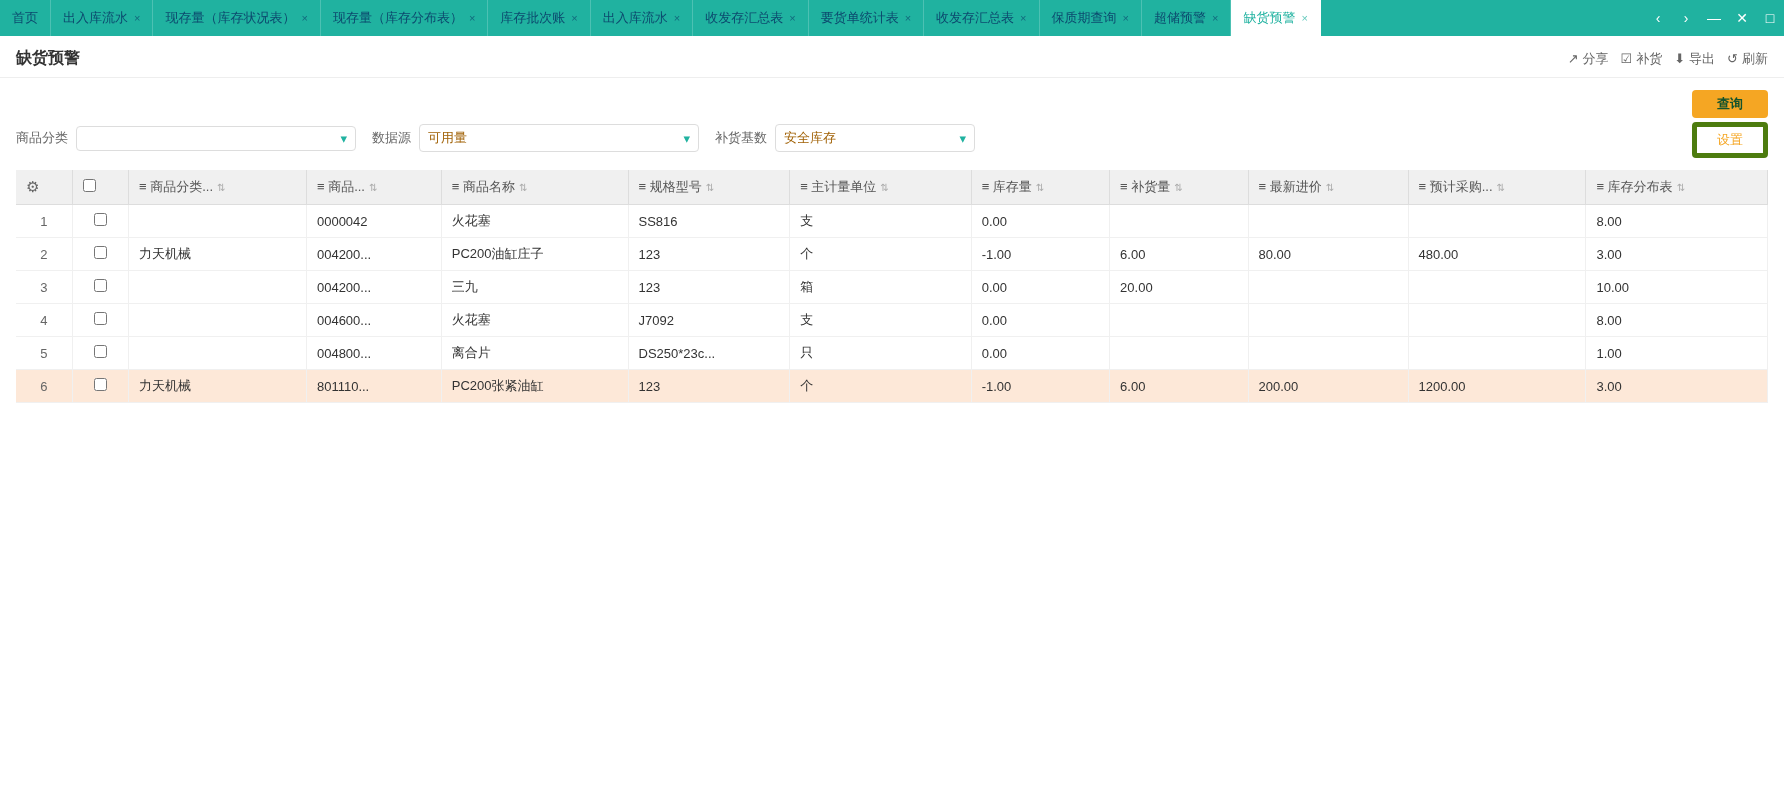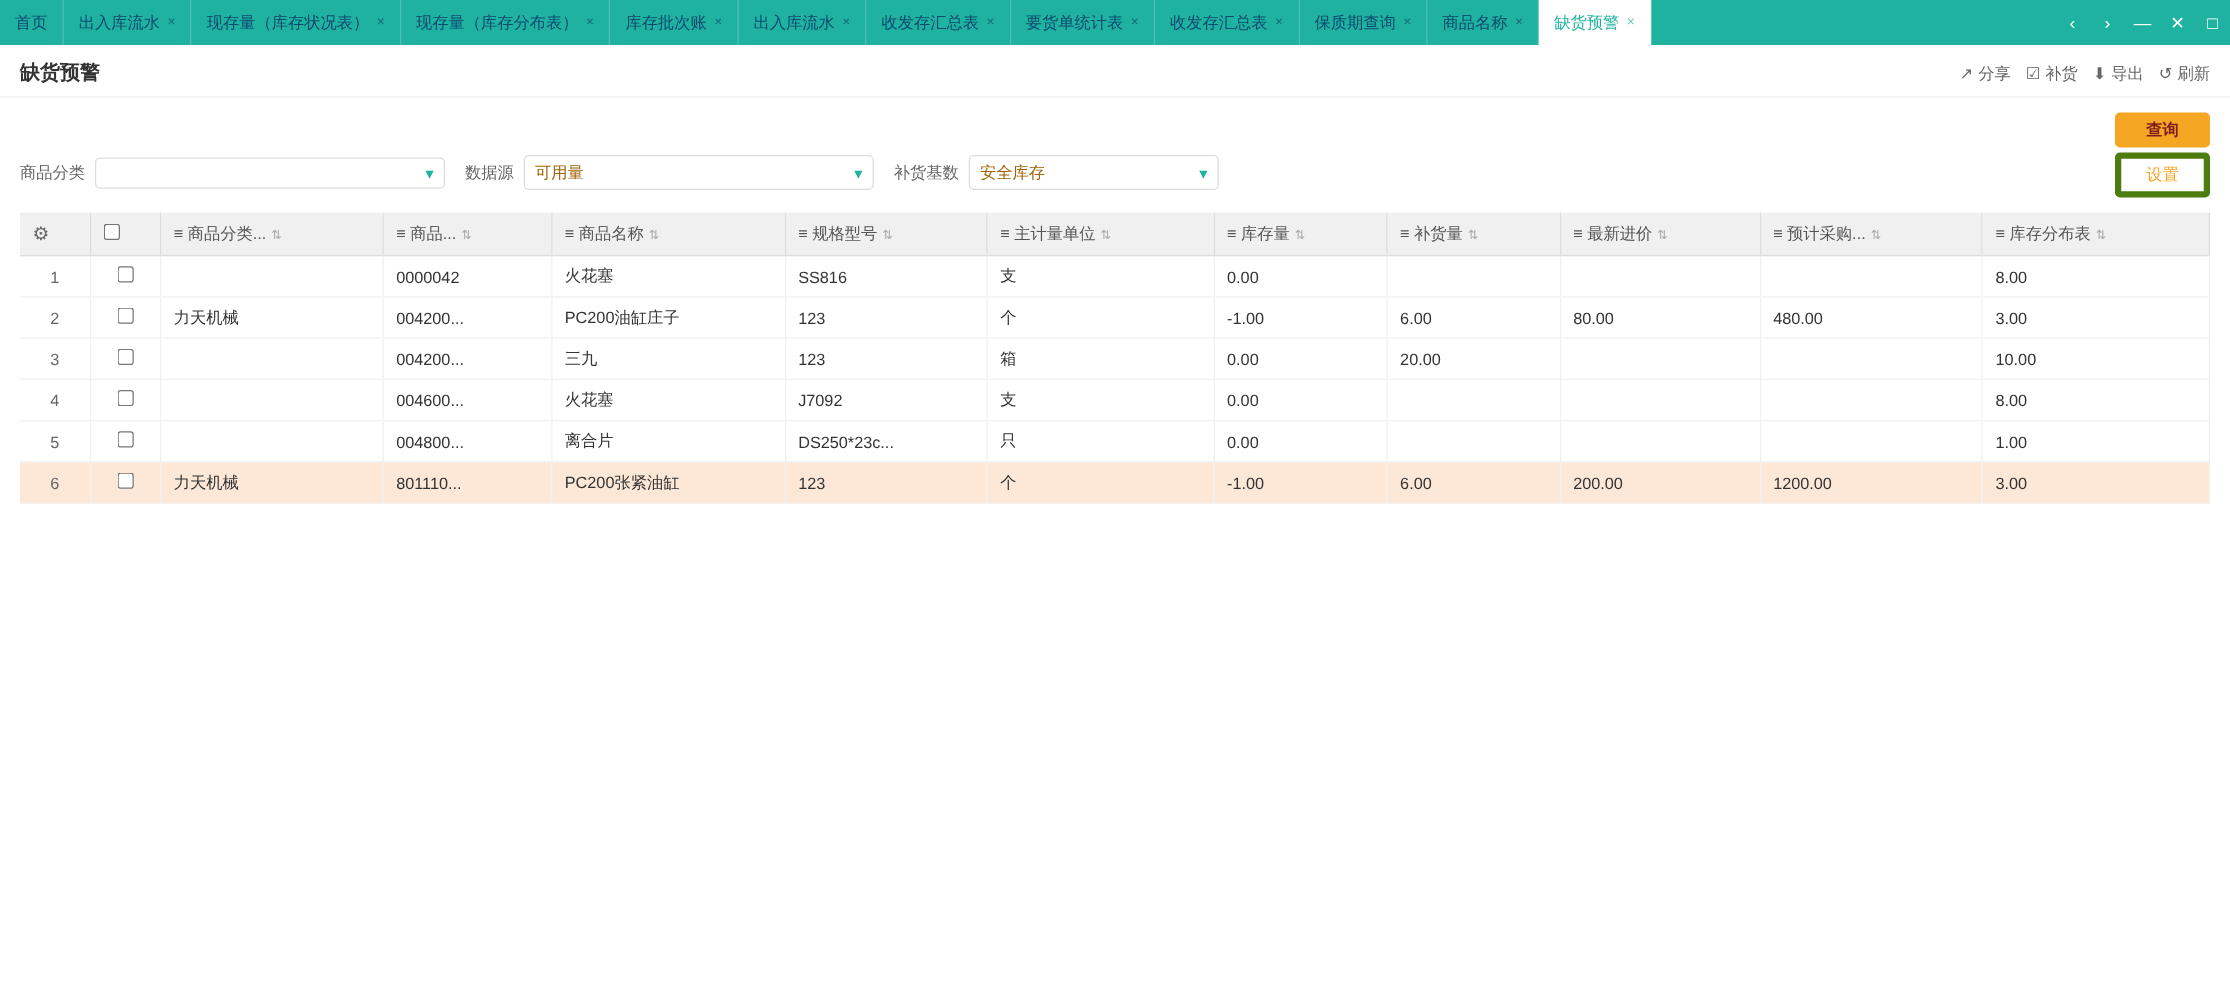--- a/index.html
+++ b/index.html
@@ -122,21 +122,21 @@
 
     
     .filter-actions {
       margin-left: auto;
       display: flex;
       flex-direction: column;
       gap: 4px;
     }
     .btn-query {
       background: #f5a623;
-      color: #7f1d1d;
+      color: #14532d;
       border: none;
       border-radius: 4px;
       padding: 5px 20px;
       cursor: pointer;
       font-size: 13px;
       font-weight: bold;
     }
     .btn-settings {
       background: #fff;
       color: #f5a623;
@@ -218,21 +218,21 @@
       </div><div class="tab-item">
         <span>要货单统计表</span>
         <span class="tab-close">×</span>
       </div><div class="tab-item">
         <span>收发存汇总表</span>
         <span class="tab-close">×</span>
       </div><div class="tab-item">
         <span>保质期查询</span>
         <span class="tab-close">×</span>
       </div><div class="tab-item">
-        <span>商品名称</span>
+        <span>超储预警</span>
         <span class="tab-close">×</span>
       </div><div class="tab-item active">
         <span>缺货预警</span>
         <span class="tab-close">×</span>
       </div></div>
   <span class="tab-spacer"></span>
   <span class="tab-nav-btn">‹</span>
   <span class="tab-nav-btn">›</span>
   <span class="tab-nav-btn">—</span>
   <span class="tab-nav-btn">✕</span>

